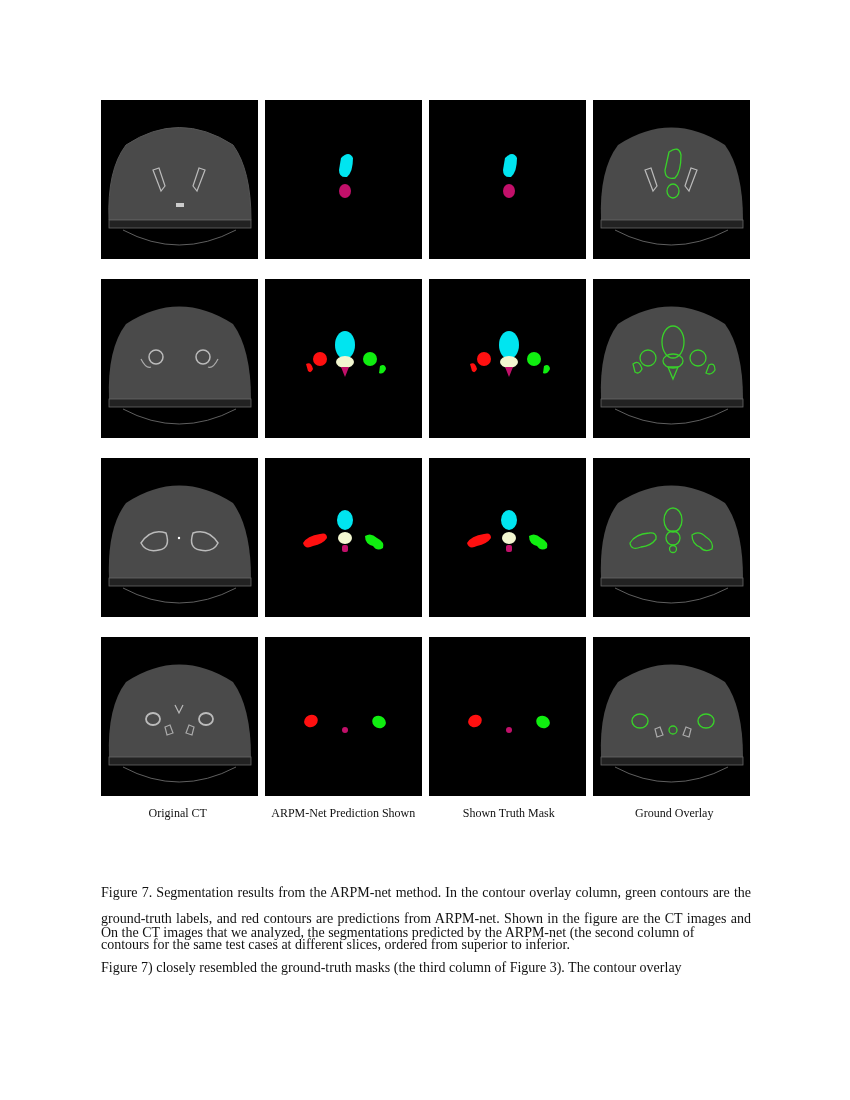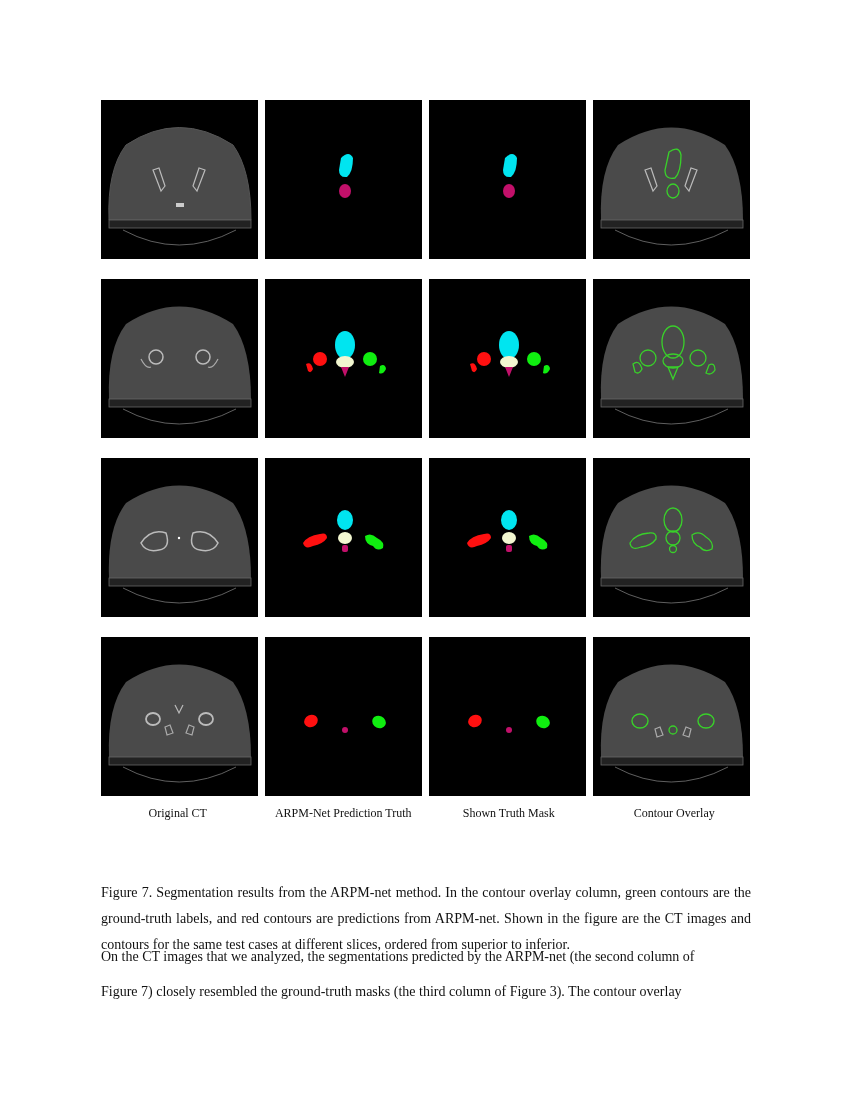--- a/index.html
+++ b/index.html
@@ -5,21 +5,21 @@
   html, body { margin: 0; padding: 0; background: #ffffff; }
   body { width: 850px; height: 1100px; position: relative; overflow: hidden;
          font-family: "Liberation Serif", "DejaVu Serif", serif; color: #111; }
   .grid { position: absolute; left: 101px; top: 100px; width: 650px; }
   .row { display: flex; gap: 7px; margin-bottom: 20px; height: 159px; }
   .panel { width: 157px; height: 159px; background: #000; position: relative; overflow: hidden; }
   .panel svg { width: 100%; height: 100%; display: block; }
   .col-labels { position: absolute; top: 806px; left: 101px; width: 650px; display: flex; gap: 12px; }
   .col-label { width: 157px; text-align: center; font-size: 12px; }
   .caption { position: absolute; left: 101px; top: 880px; width: 650px; font-size: 14px; line-height: 26px; text-align: justify; }
-  .body-text { position: absolute; left: 101px; width: 650px; font-size: 14px; text-align: justify; white-space: nowrap; margin-top: 24px; }
+  .body-text { position: absolute; left: 101px; width: 650px; font-size: 14px; text-align: justify; white-space: nowrap; }
   .p1 { top: 925px; }
   .p2 { top: 960px; }
 </style>
 </head>
 <body>
 
 <div class="grid">
 
   <div class="row">
     <div class="panel">
@@ -188,21 +188,21 @@
         <circle cx="80" cy="93" r="4" fill="none" stroke="#39d12a" stroke-width="1.3"></circle>
         <path d="M62 92 l5 -2 l3 8 l-6 2 Z" fill="none" stroke="#aaa" stroke-width="1.2"></path>
         <path d="M98 92 l-5 -2 l-3 8 l6 2 Z" fill="none" stroke="#aaa" stroke-width="1.2"></path>
       </svg>
     </div>
   </div>
 </div>
 
 <div class="col-labels">
   <div class="col-label">Original CT</div>
-  <div class="col-label">ARPM-Net Prediction Truth</div>
+  <div class="col-label">ARPM-Net Prediction Shown</div>
   <div class="col-label">Shown Truth Mask</div>
-  <div class="col-label">Contour Overlay</div>
+  <div class="col-label">Ground Overlay</div>
 </div>
 
 <div class="caption">Figure 7. Segmentation results from the ARPM-net method. In the contour overlay column, green contours are the ground-truth labels, and red contours are predictions from ARPM-net. Shown in the figure are the CT images and contours for the same test cases at different slices, ordered from superior to inferior.</div>
 
 <div class="body-text p1">On the CT images that we analyzed, the segmentations predicted by the ARPM-net (the second column of</div>
 <div class="body-text p2">Figure 7) closely resembled the ground-truth masks (the third column of Figure 3). The contour overlay</div>
 
 </body></html>

